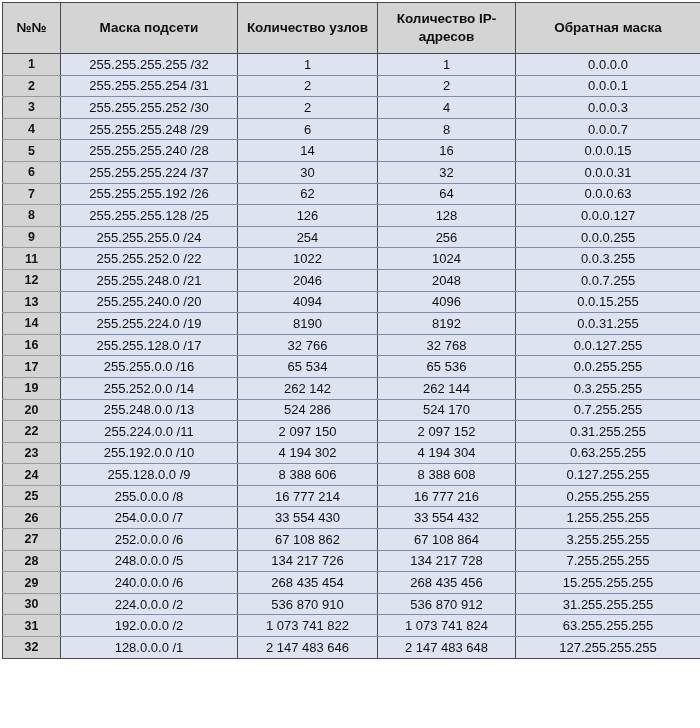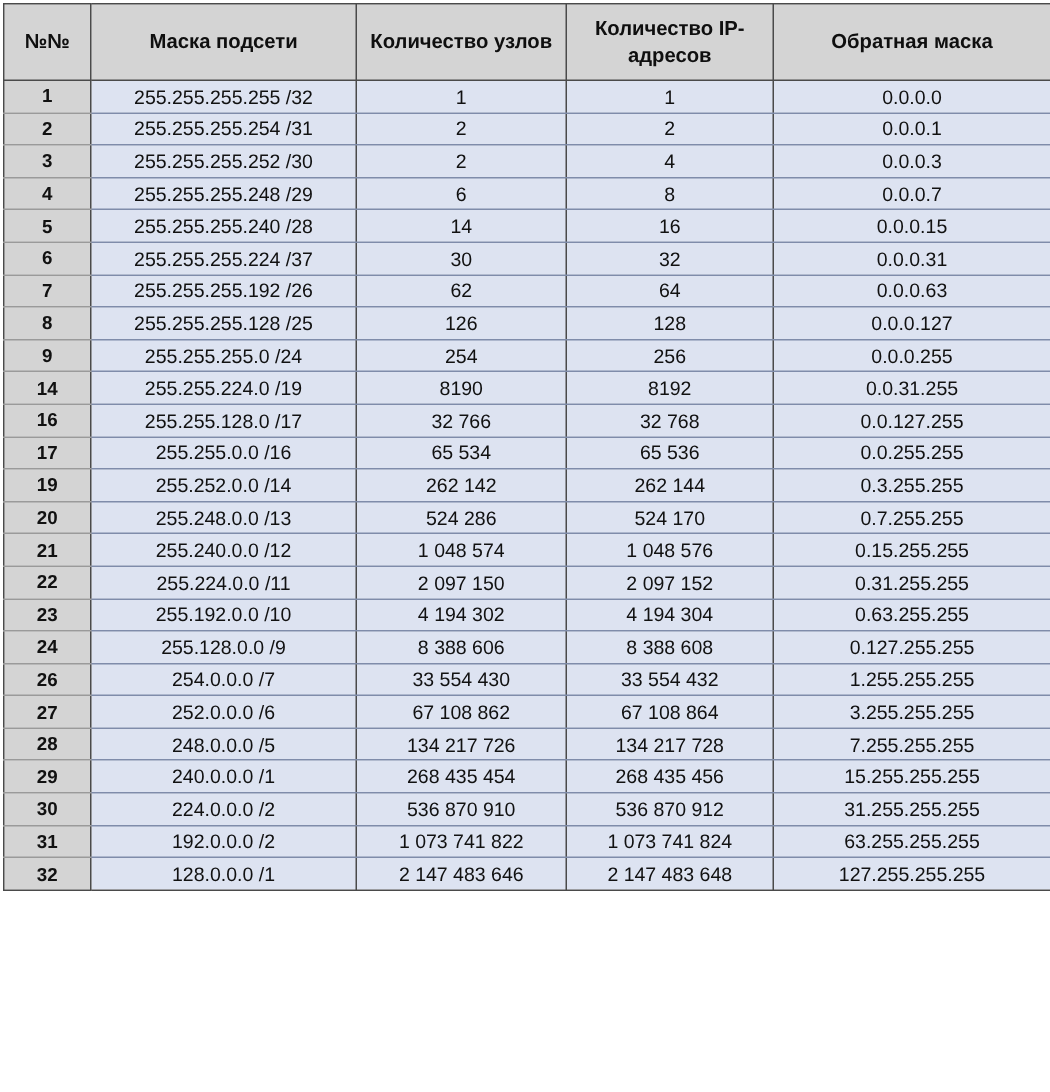--- a/index.html
+++ b/index.html
@@ -158,20 +158,41 @@
           <td>0.0.0.127</td>
         </tr>
         <tr>
           <td class="row-number">9</td>
           <td>255.255.255.0 /24</td>
           <td>254</td>
           <td>256</td>
           <td>0.0.0.255</td>
         </tr>
         <tr>
+          <td class="row-number">11</td>
+          <td>255.255.252.0 /22</td>
+          <td>1022</td>
+          <td>1024</td>
+          <td>0.0.3.255</td>
+        </tr>
+        <tr>
+          <td class="row-number">12</td>
+          <td>255.255.248.0 /21</td>
+          <td>2046</td>
+          <td>2048</td>
+          <td>0.0.7.255</td>
+        </tr>
+        <tr>
+          <td class="row-number">13</td>
+          <td>255.255.240.0 /20</td>
+          <td>4094</td>
+          <td>4096</td>
+          <td>0.0.15.255</td>
+        </tr>
+        <tr>
           <td class="row-number">14</td>
           <td>255.255.224.0 /19</td>
           <td>8190</td>
           <td>8192</td>
           <td>0.0.31.255</td>
         </tr>
         <tr>
           <td class="row-number">16</td>
           <td>255.255.128.0 /17</td>
           <td>32 766</td>
@@ -193,27 +214,20 @@
           <td>0.3.255.255</td>
         </tr>
         <tr>
           <td class="row-number">20</td>
           <td>255.248.0.0 /13</td>
           <td>524 286</td>
           <td>524 170</td>
           <td>0.7.255.255</td>
         </tr>
         <tr>
-          <td class="row-number">21</td>
-          <td>255.240.0.0 /12</td>
-          <td>1 048 574</td>
-          <td>1 048 576</td>
-          <td>0.15.255.255</td>
-        </tr>
-        <tr>
           <td class="row-number">22</td>
           <td>255.224.0.0 /11</td>
           <td>2 097 150</td>
           <td>2 097 152</td>
           <td>0.31.255.255</td>
         </tr>
         <tr>
           <td class="row-number">23</td>
           <td>255.192.0.0 /10</td>
           <td>4 194 302</td>
@@ -221,20 +235,27 @@
           <td>0.63.255.255</td>
         </tr>
         <tr>
           <td class="row-number">24</td>
           <td>255.128.0.0 /9</td>
           <td>8 388 606</td>
           <td>8 388 608</td>
           <td>0.127.255.255</td>
         </tr>
         <tr>
+          <td class="row-number">25</td>
+          <td>255.0.0.0 /8</td>
+          <td>16 777 214</td>
+          <td>16 777 216</td>
+          <td>0.255.255.255</td>
+        </tr>
+        <tr>
           <td class="row-number">26</td>
           <td>254.0.0.0 /7</td>
           <td>33 554 430</td>
           <td>33 554 432</td>
           <td>1.255.255.255</td>
         </tr>
         <tr>
           <td class="row-number">27</td>
           <td>252.0.0.0 /6</td>
           <td>67 108 862</td>
@@ -243,21 +264,21 @@
         </tr>
         <tr>
           <td class="row-number">28</td>
           <td>248.0.0.0 /5</td>
           <td>134 217 726</td>
           <td>134 217 728</td>
           <td>7.255.255.255</td>
         </tr>
         <tr>
           <td class="row-number">29</td>
-          <td>240.0.0.0 /1</td>
+          <td>240.0.0.0 /6</td>
           <td>268 435 454</td>
           <td>268 435 456</td>
           <td>15.255.255.255</td>
         </tr>
         <tr>
           <td class="row-number">30</td>
           <td>224.0.0.0 /2</td>
           <td>536 870 910</td>
           <td>536 870 912</td>
           <td>31.255.255.255</td>

